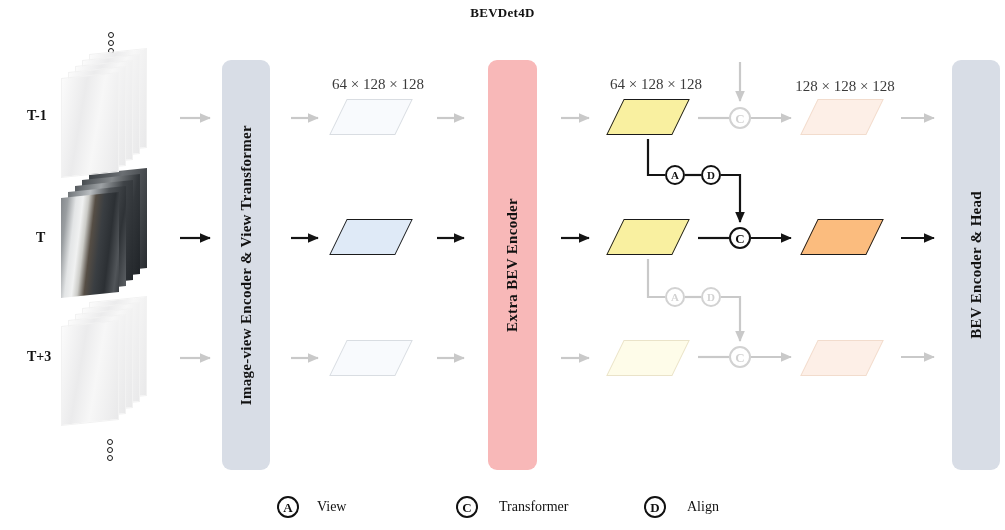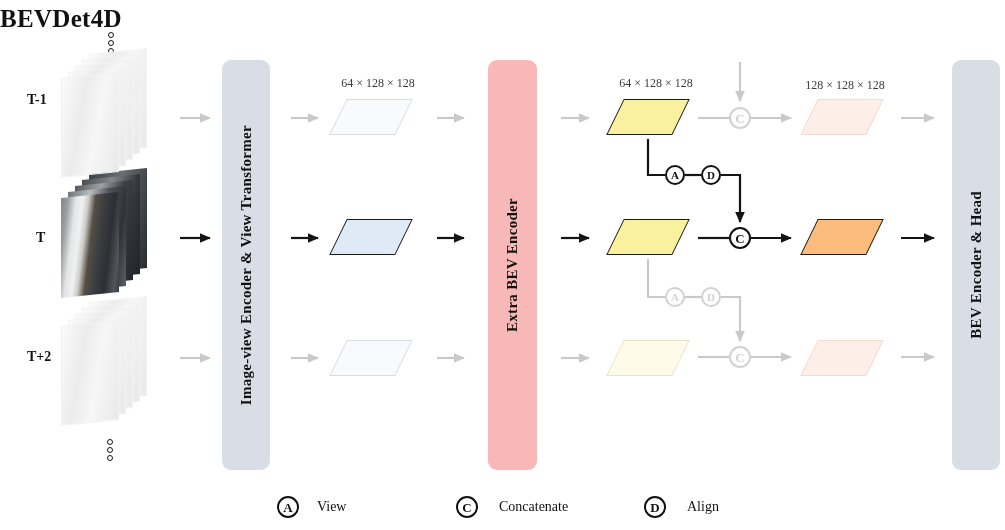--- a/index.html
+++ b/index.html
@@ -1,22 +1,22 @@
 <!DOCTYPE html>
 <html><head>
 <meta charset="utf-8">
 <style>
   html,body { margin:0; padding:0; background:#ffffff; }
   .canvas {
     position:relative; width:1005px; height:530px; background:#ffffff;
     font-family:"Liberation Serif","DejaVu Serif",serif; overflow:hidden;
   }
   .title {
-    position:absolute; top:5px; left:0; width:100%; 
-    font-weight:bold; font-size:25px; color:#111; letter-spacing:.3px;
+    position:absolute; top:5px; left:0; width:100%; text-align:center;
+    font-weight:bold; font-size:13px; color:#111; letter-spacing:.3px;
   }
   .row-label { position:absolute; font-weight:bold; font-size:14px; color:#111; }
 
   
   .stage-bar {
     position:absolute; top:60px; height:410px; width:48px; border-radius:9px;
     display:flex; align-items:center; justify-content:center;
   }
   .stage-bar span {
     writing-mode:vertical-rl; transform:rotate(180deg); font-weight:bold;
@@ -31,21 +31,21 @@
     border:1.6px solid #1a1a1a; box-sizing:border-box;
   }
   .para.blue   { background:#dfeaf7; }
   .para.yellow { background:#f9f0a0; }
   .para.orange { background:#fbbc7e; }
   .para.faded-blue   { background:#f8fafd; border-color:#d9dde2; }
   .para.faded-yellow { background:#fefce9; border-color:#eae3c9; }
   .para.faded-pink   { background:#fdefe7; border-color:#f2dccd; }
 
   .dim-label {
-    position:absolute; font-size:12px; color:#3b3b3b; white-space:nowrap;
+    position:absolute; font-size:15px; color:#3b3b3b; white-space:nowrap;
     transform:translateX(-50%);
   }
 
   
   .node {
     position:absolute; width:20px; height:20px; border-radius:50%;
     border:2px solid #111; background:#fff; box-sizing:border-box;
     display:flex; align-items:center; justify-content:center;
     font-weight:bold; font-size:11px; color:#111; line-height:1;
   }
@@ -96,23 +96,23 @@
     <span class="dot" style="left:108px;top:32px"></span>
     <span class="dot" style="left:108px;top:40px"></span>
     <span class="dot" style="left:108px;top:48px"></span>
   </div>
   <div>
     <span class="dot" style="left:107px;top:439px"></span>
     <span class="dot" style="left:107px;top:447px"></span>
     <span class="dot" style="left:107px;top:455px"></span>
   </div>
 
-  <span class="row-label" style="left:27px;top:92px">T-1</span>
+  <span class="row-label" style="left:27px;top:108px">T-1</span>
   <span class="row-label" style="left:36px;top:230px">T</span>
-  <span class="row-label" style="left:27px;top:349px">T+2</span>
+  <span class="row-label" style="left:27px;top:349px">T+3</span>
 
   <div class="photo-stack stack-ghost" style="left:61px;top:50px">
     <div class="photo p4"></div>
     <div class="photo p3"></div>
     <div class="photo p2"></div>
     <div class="photo p1"></div>
     <div class="photo p0"></div>
   </div>
   <div class="photo-stack stack-t" style="left:61px;top:170px">
     <div class="photo p4"></div>
@@ -222,21 +222,21 @@
 
   <div>
     <div class="node lg" style="left:277px;top:496px">
       <span>A</span>
     </div>
     <span class="legend-label" style="left:317px;top:499px">View</span>
 
     <div class="node lg" style="left:456px;top:496px">
       <span>C</span>
     </div>
-    <span class="legend-label" style="left:499px;top:499px">Concatenate</span>
+    <span class="legend-label" style="left:499px;top:499px">Transformer</span>
 
     <div class="node lg" style="left:644px;top:496px">
       <span>D</span>
     </div>
     <span class="legend-label" style="left:687px;top:499px">Align</span>
   </div>
 
 </div>
 
 </body></html>

